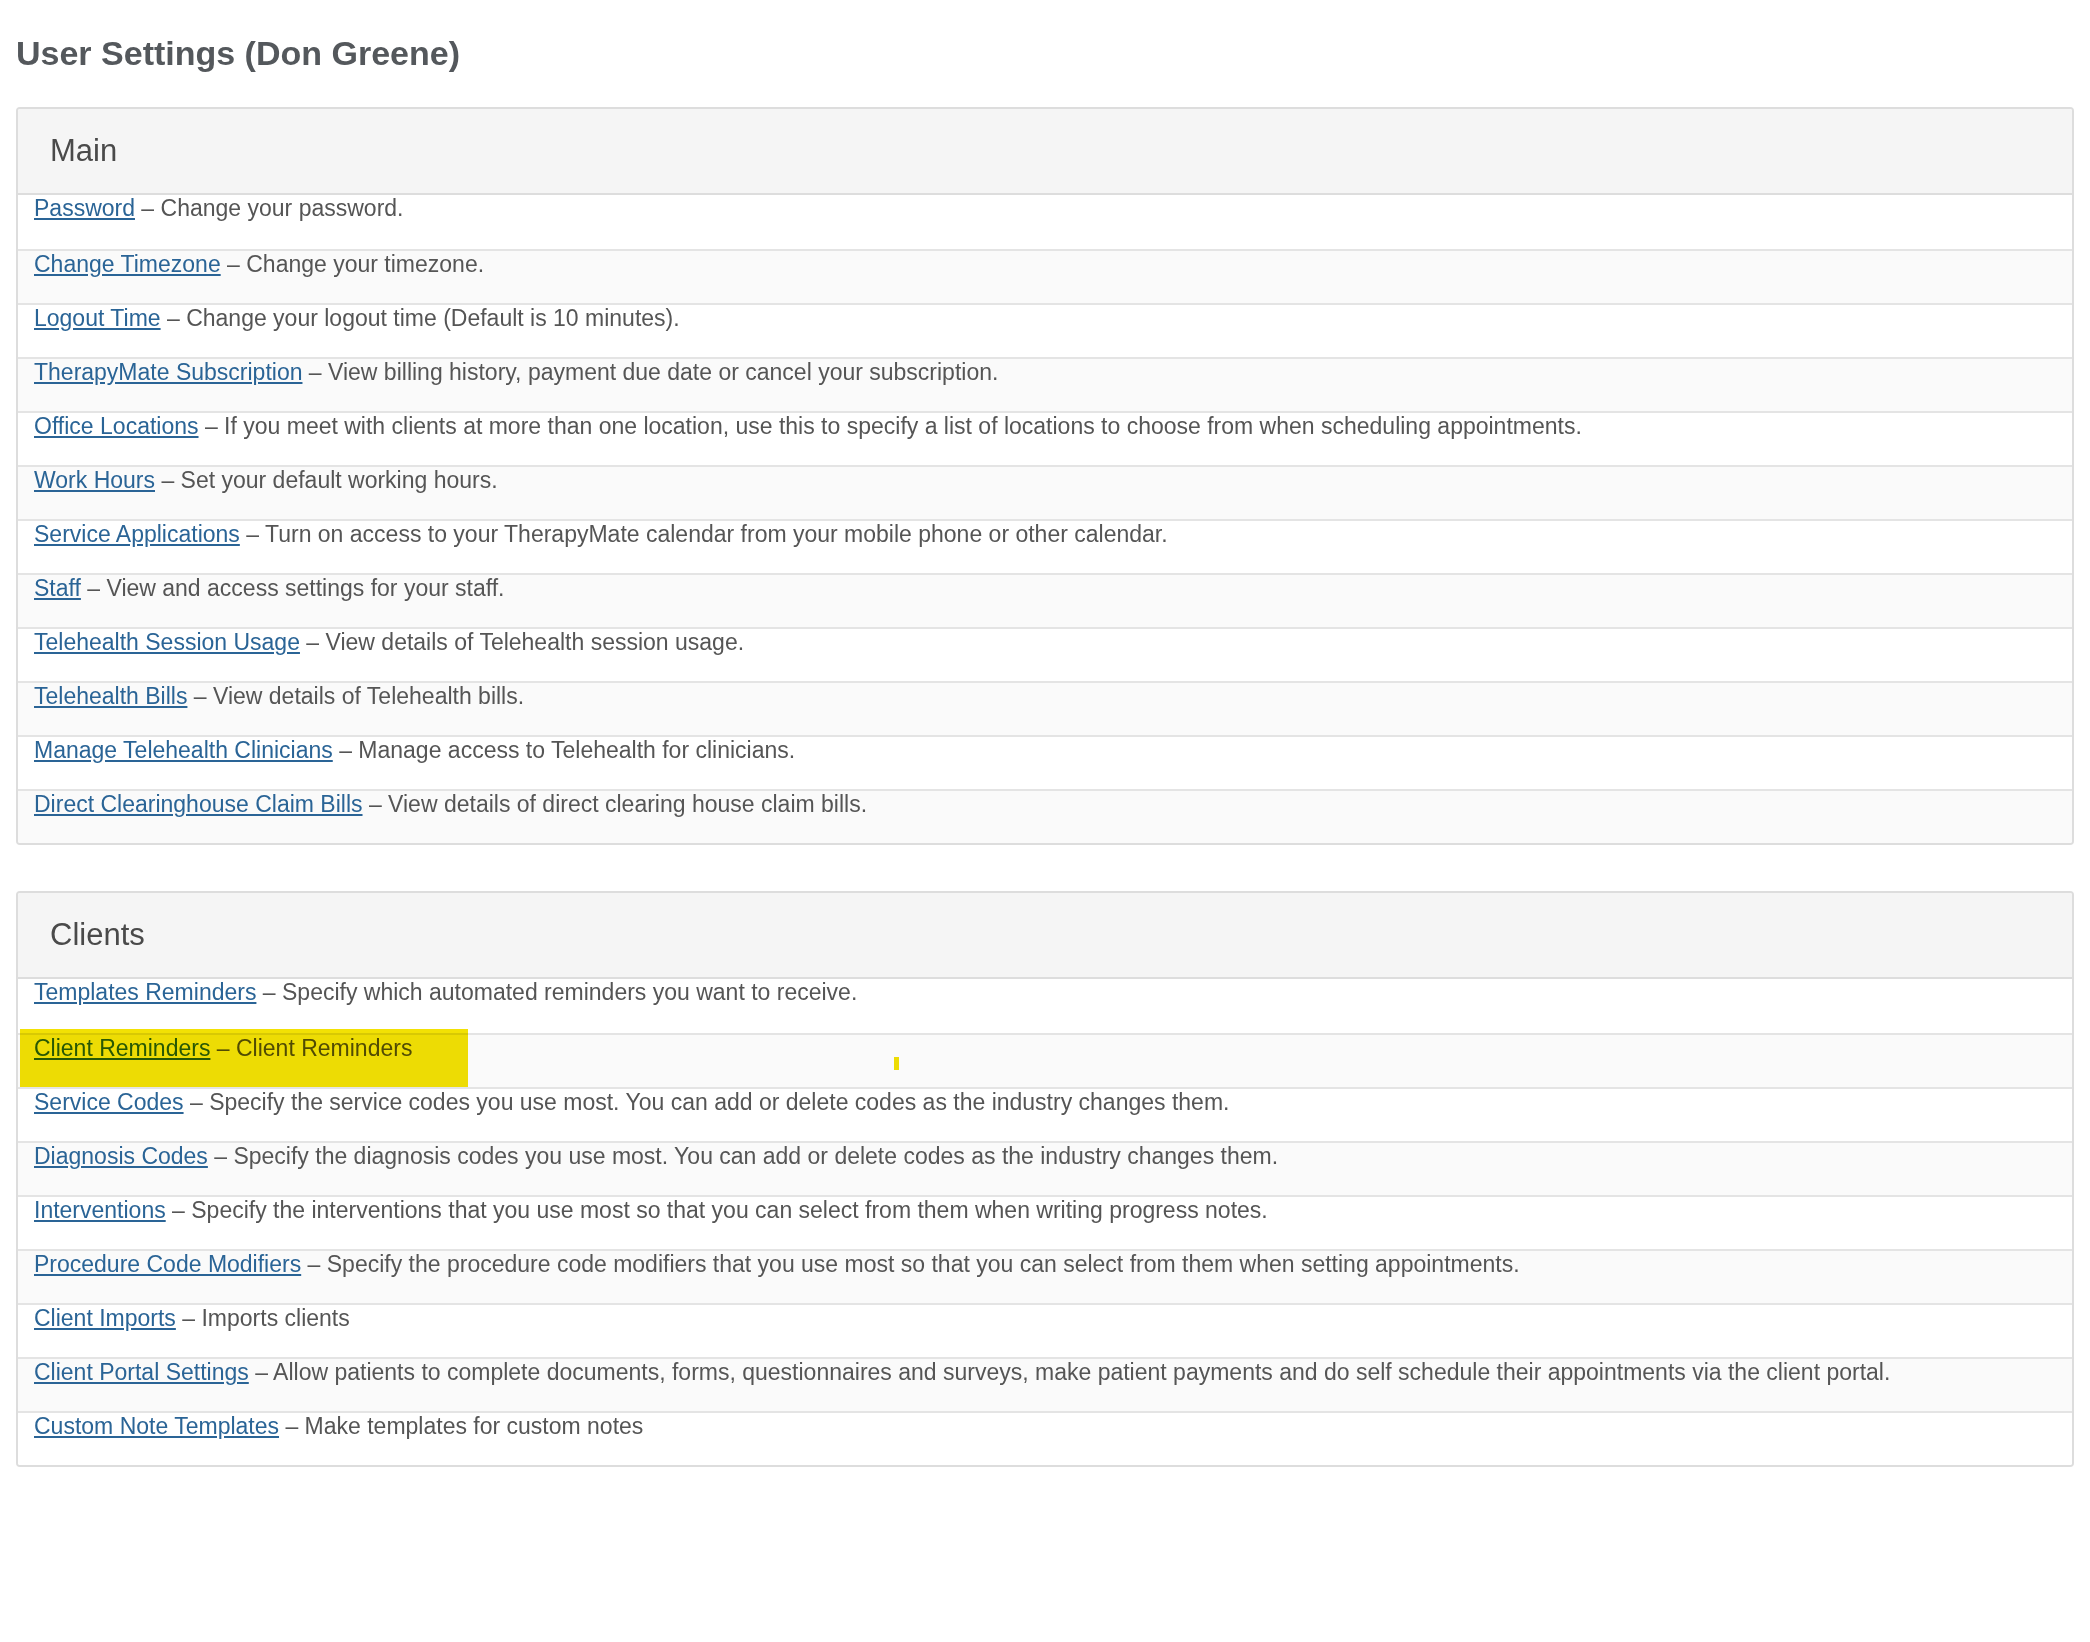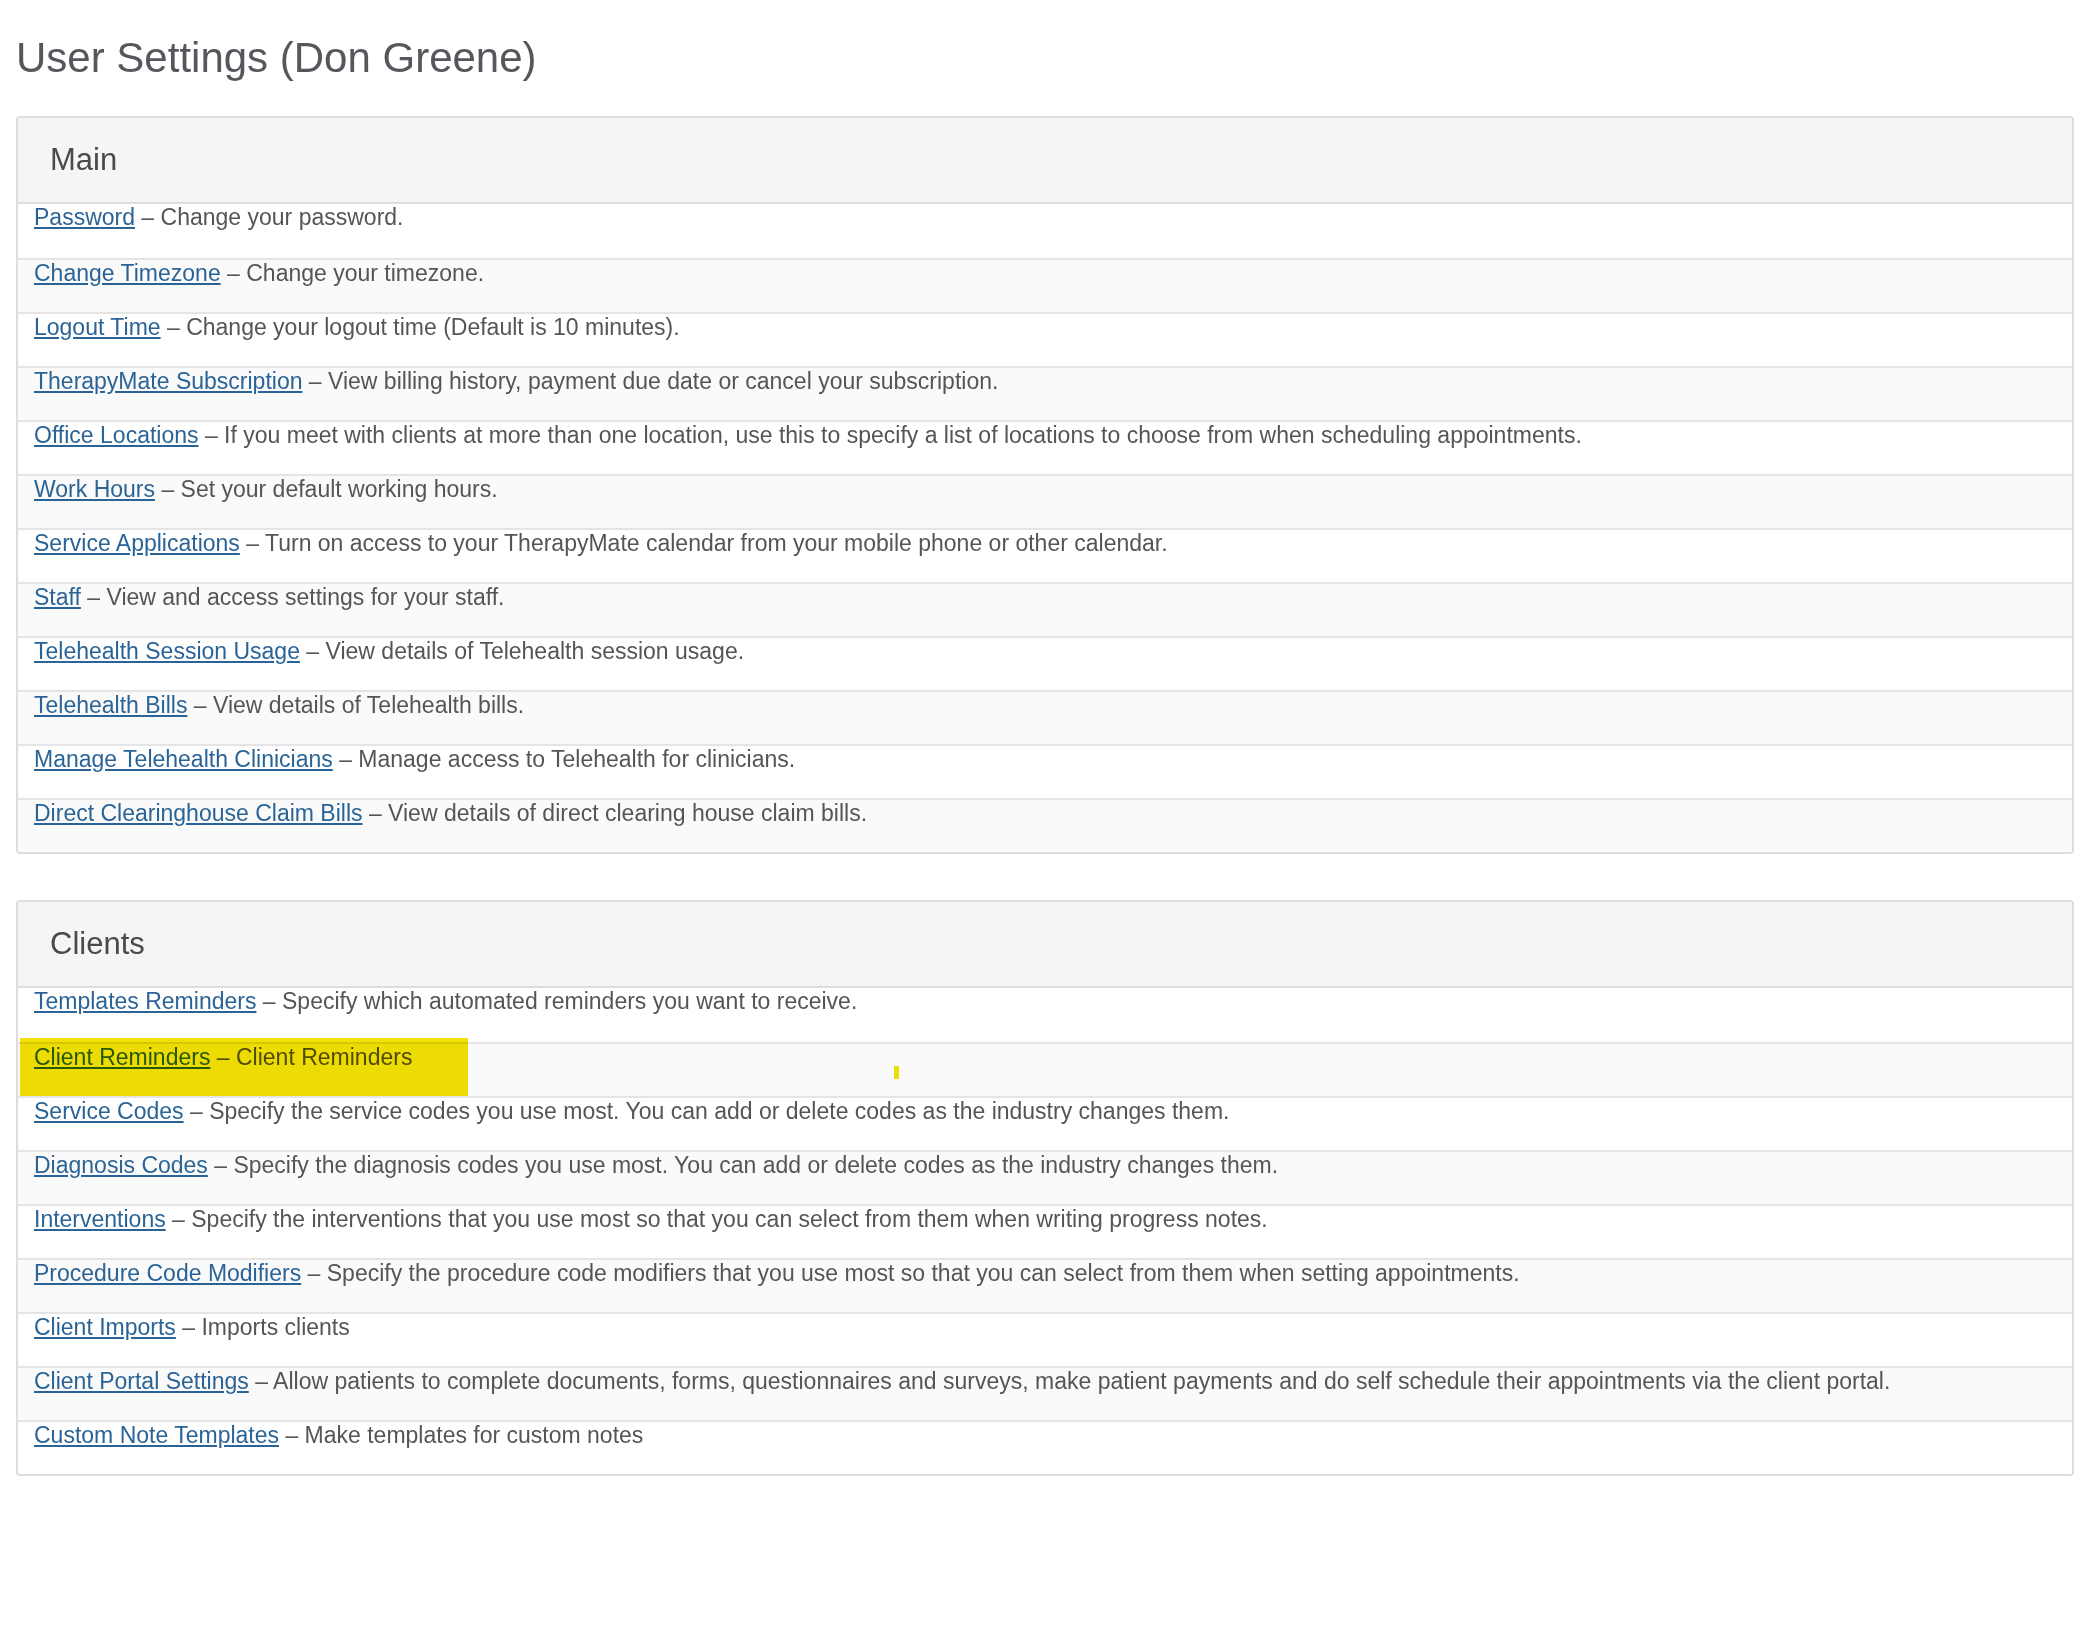--- a/index.html
+++ b/index.html
@@ -18,22 +18,22 @@
   html,body{margin:0;padding:0;}
   body{
     width:2090px;height:1642px;overflow:hidden;
     background:var(--page-bg);
     font-family:"Liberation Sans","DejaVu Sans",sans-serif;
     -webkit-font-smoothing:antialiased;
   }
   .page{padding:24px 16px 0 16px;}
   h1.page-title{
     margin:10px 0 34px 0;
-    font-size:42px;
-    font-weight:400;
+    font-size:34px;
+    font-weight:700;
     color:var(--title);
     letter-spacing:0;
   }
   .panel{
     border:2px solid var(--panel-border);
     border-radius:4px;
     background:#fff;
     overflow:hidden;
   }
   .panel + .panel{margin-top:46px;}

